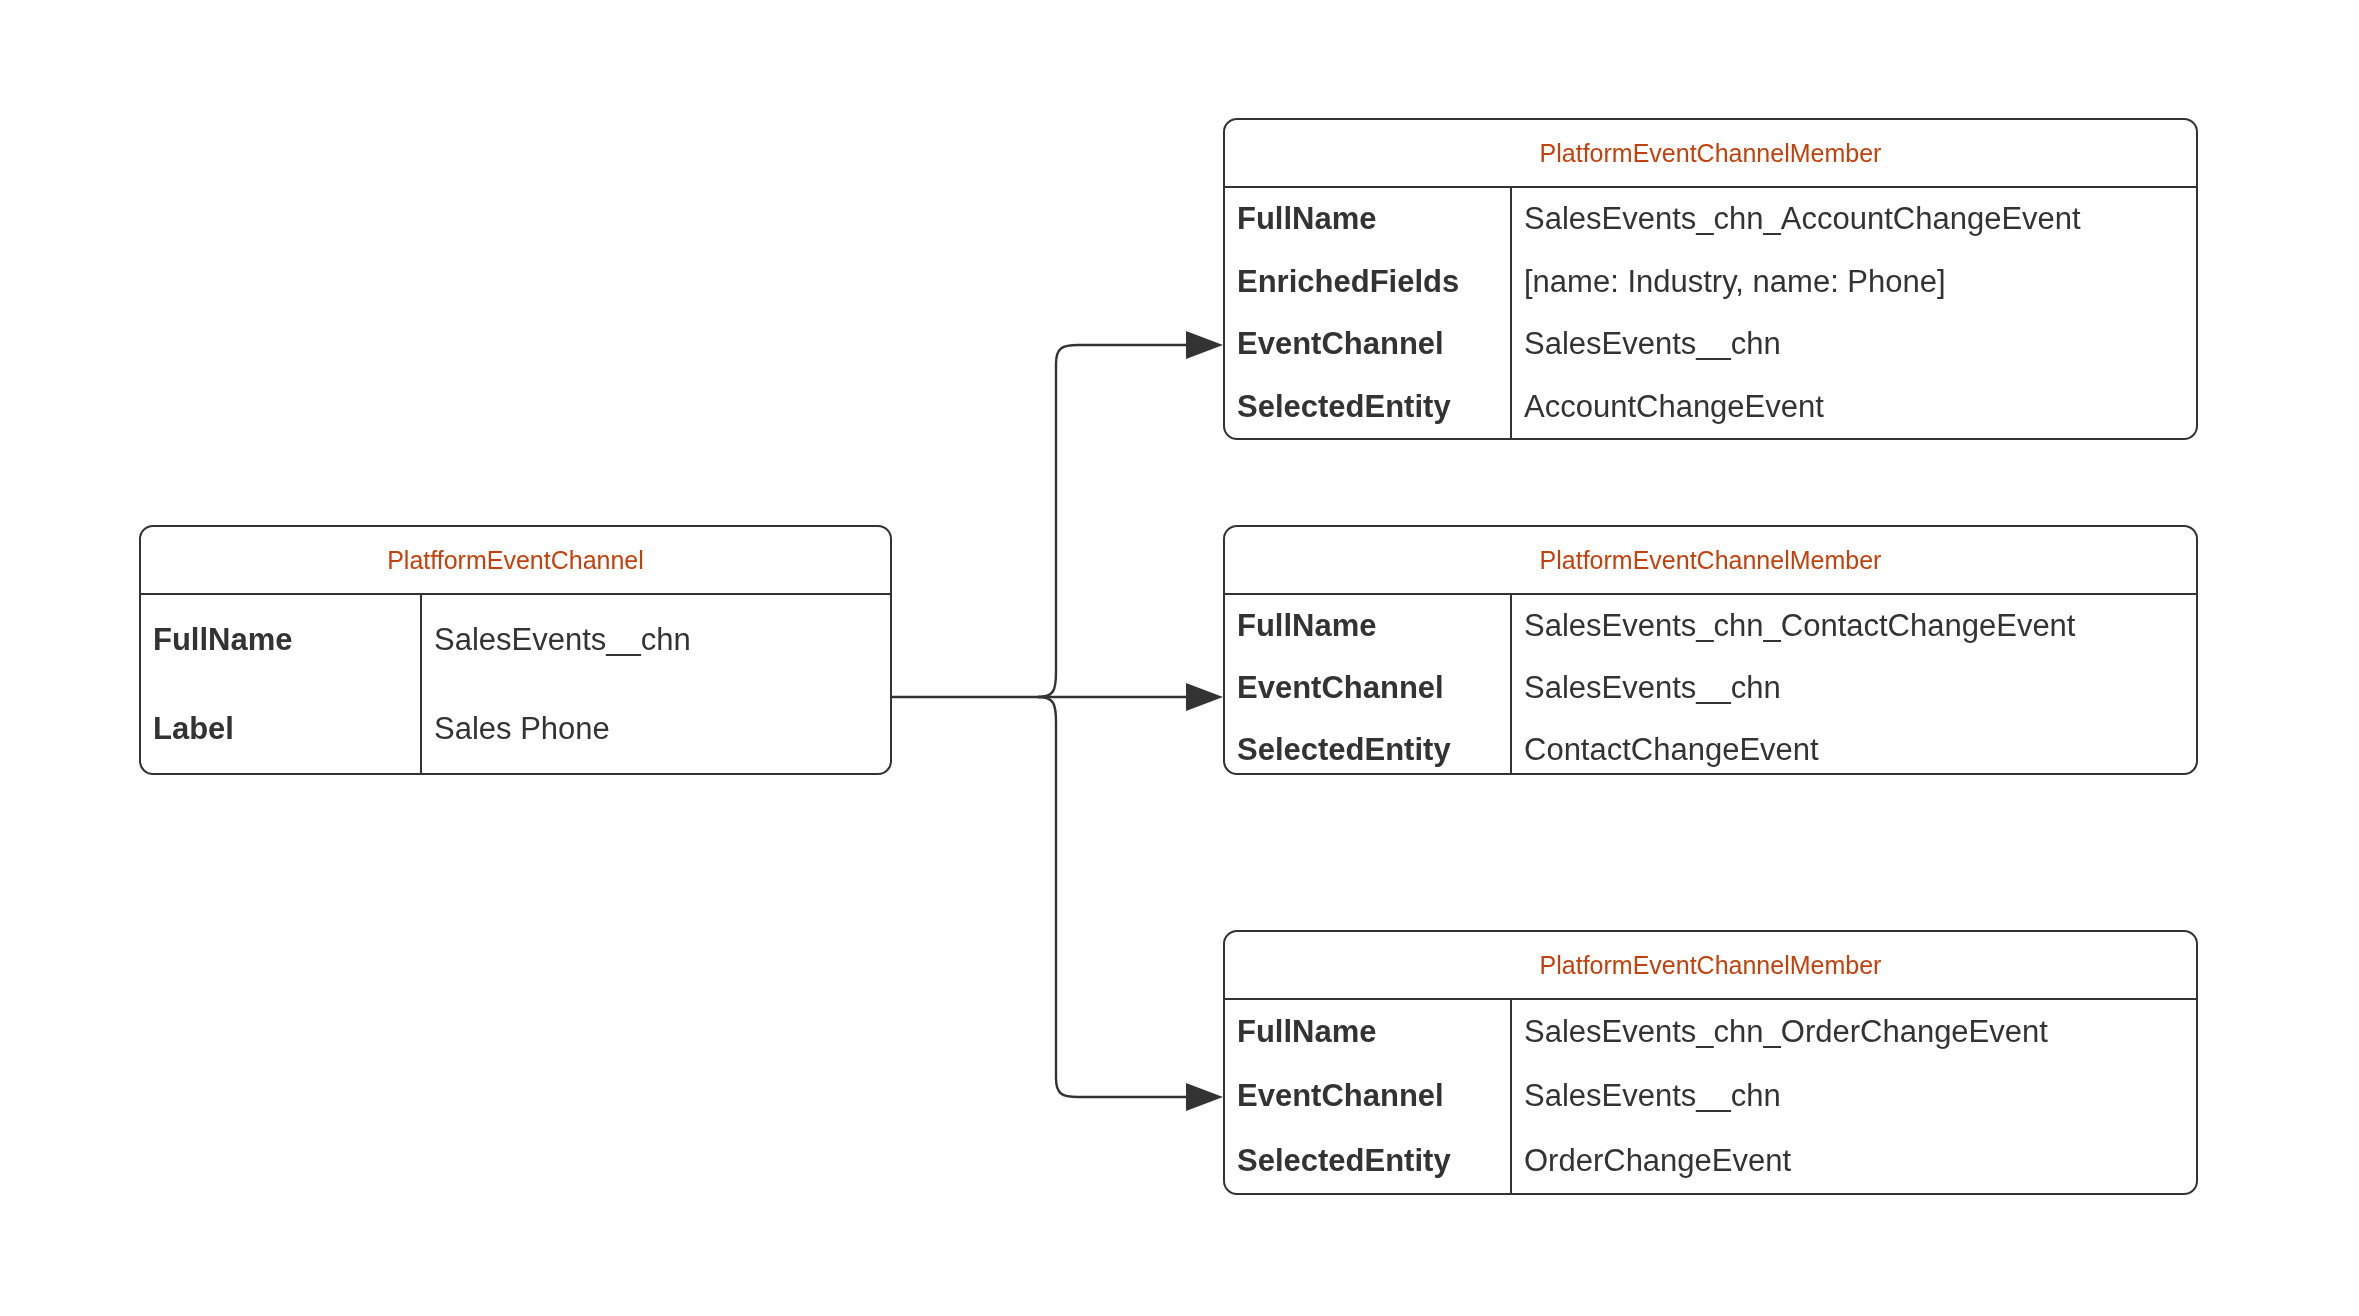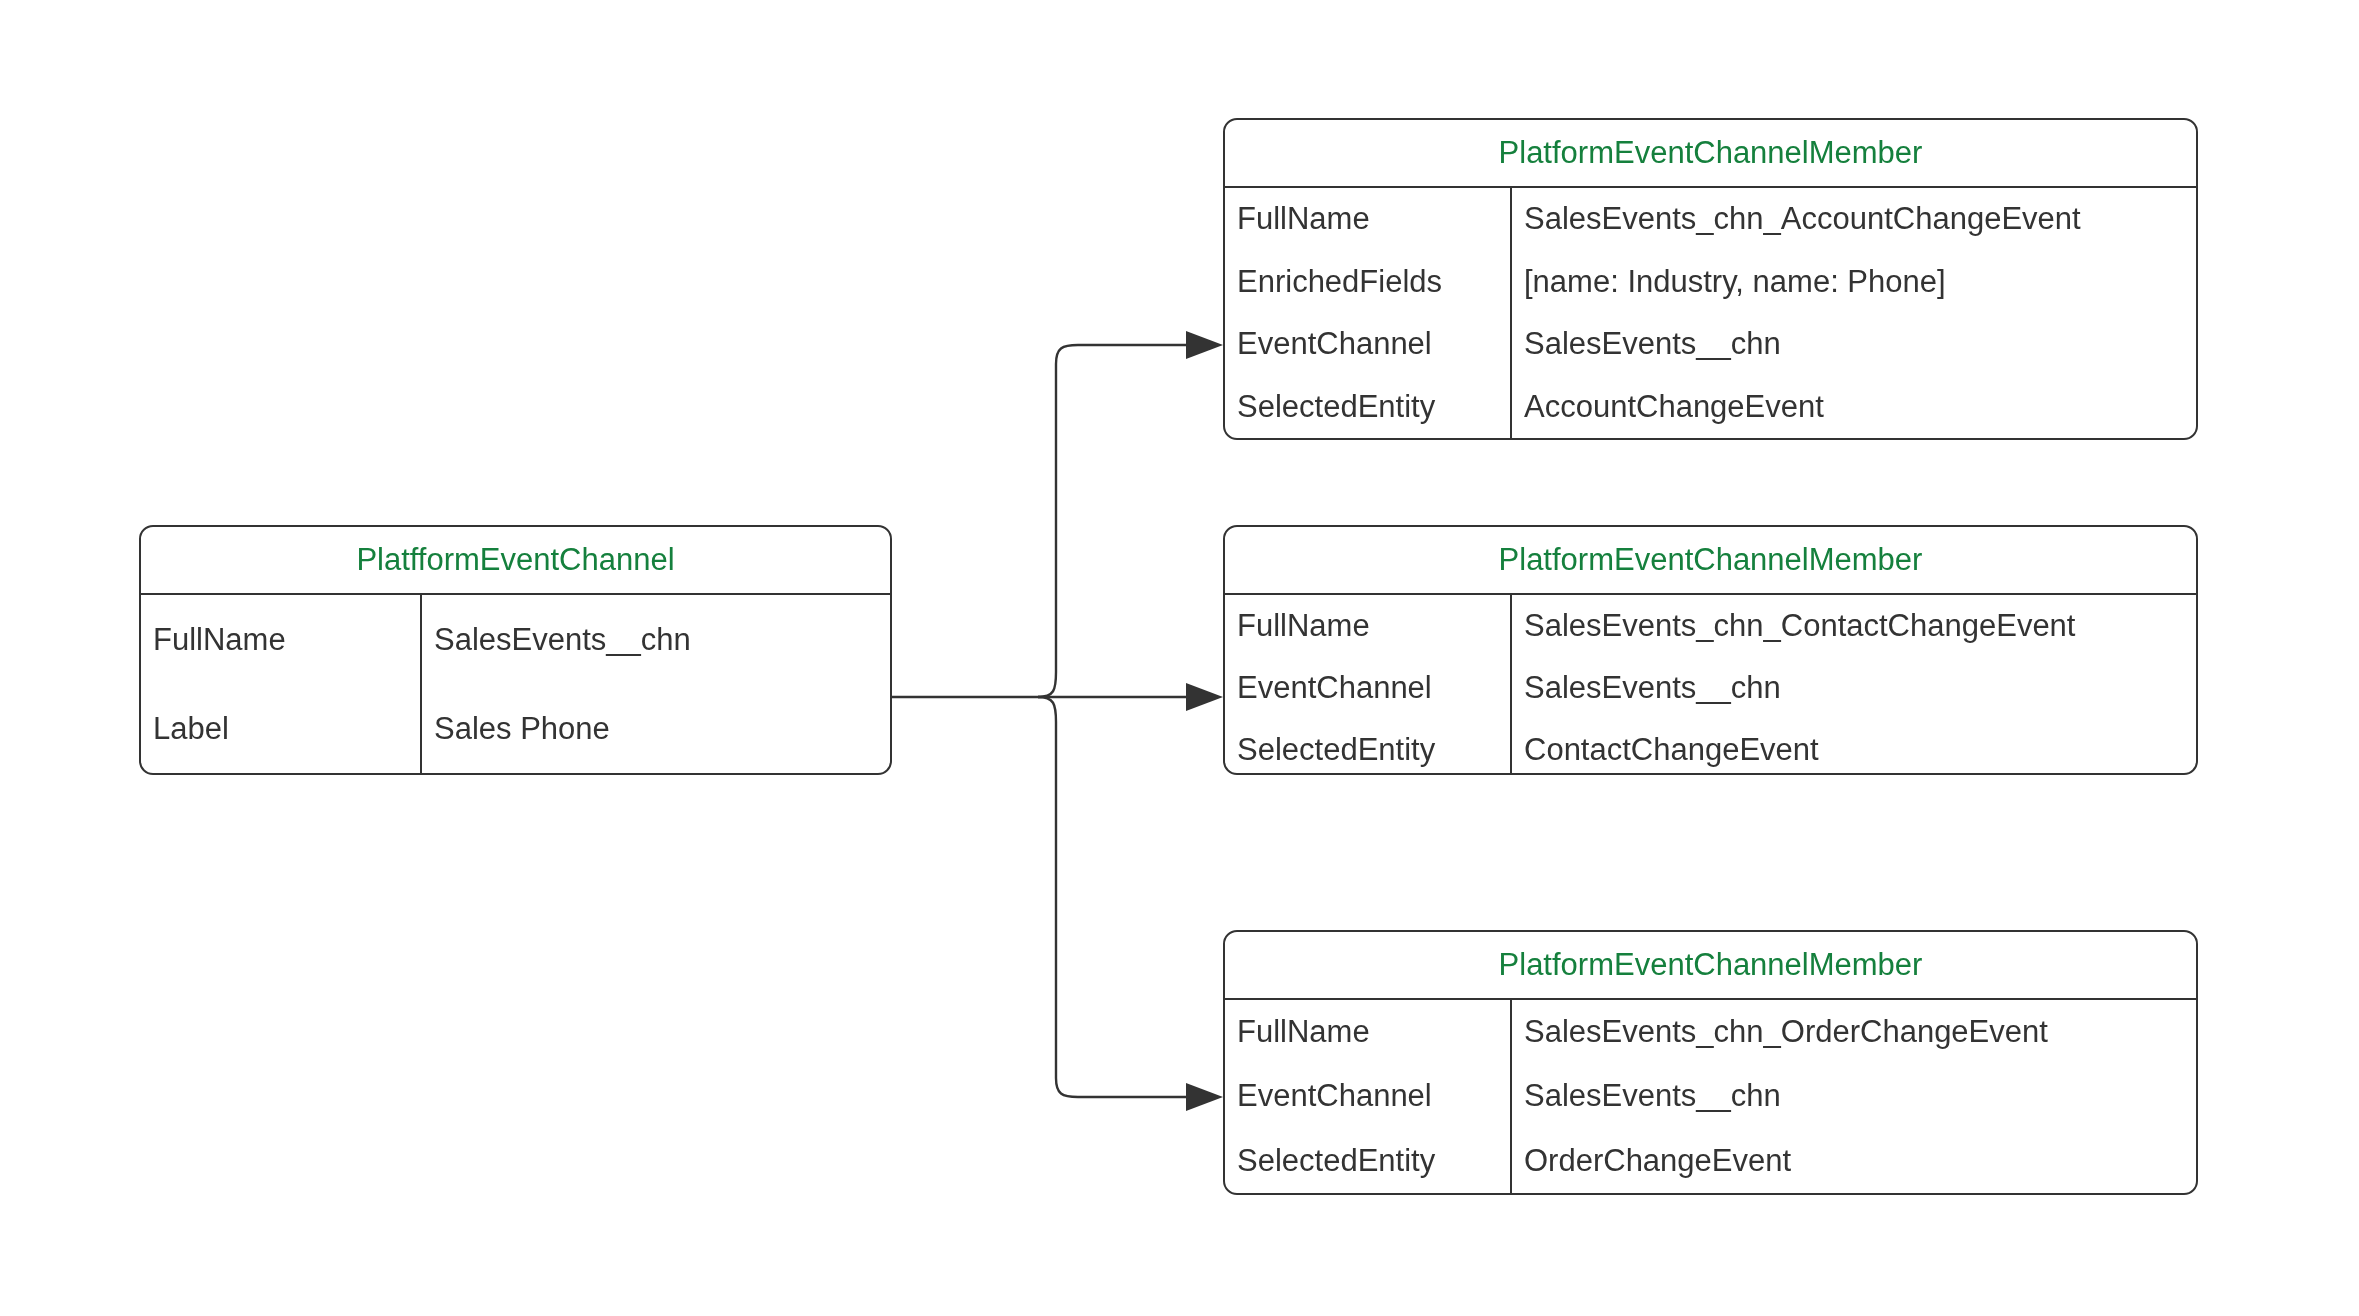--- a/index.html
+++ b/index.html
@@ -42,22 +42,22 @@
   }
 
   .node-title {
     box-sizing: border-box;
     width: 100%;
     height: 68px;
     display: flex;
     align-items: center;
     justify-content: center;
     border-bottom: 2px solid #333333;
-    font-size: 31px;
-    color: #15803d;
+    font-size: 25px;
+    color: #c2410c;
     white-space: nowrap;
   }
 
   .node-body {
     display: table;
     width: 100%;
     table-layout: fixed;
     border-collapse: collapse;
   }
 
@@ -71,20 +71,21 @@
     height: 62px;
     font-size: 31px;
     color: #333333;
     white-space: nowrap;
     padding-left: 12px;
     padding-right: 8px;
   }
 
   .cell-key {
     border-right: 2px solid #333333;
+    font-weight: bold;
   }
 
   
   #node-platform-event-channel {
     left: 139px;
     top: 525px;
     width: 753px;
     height: 250px;
   }
   #node-platform-event-channel .node-body { height: 178px; }

